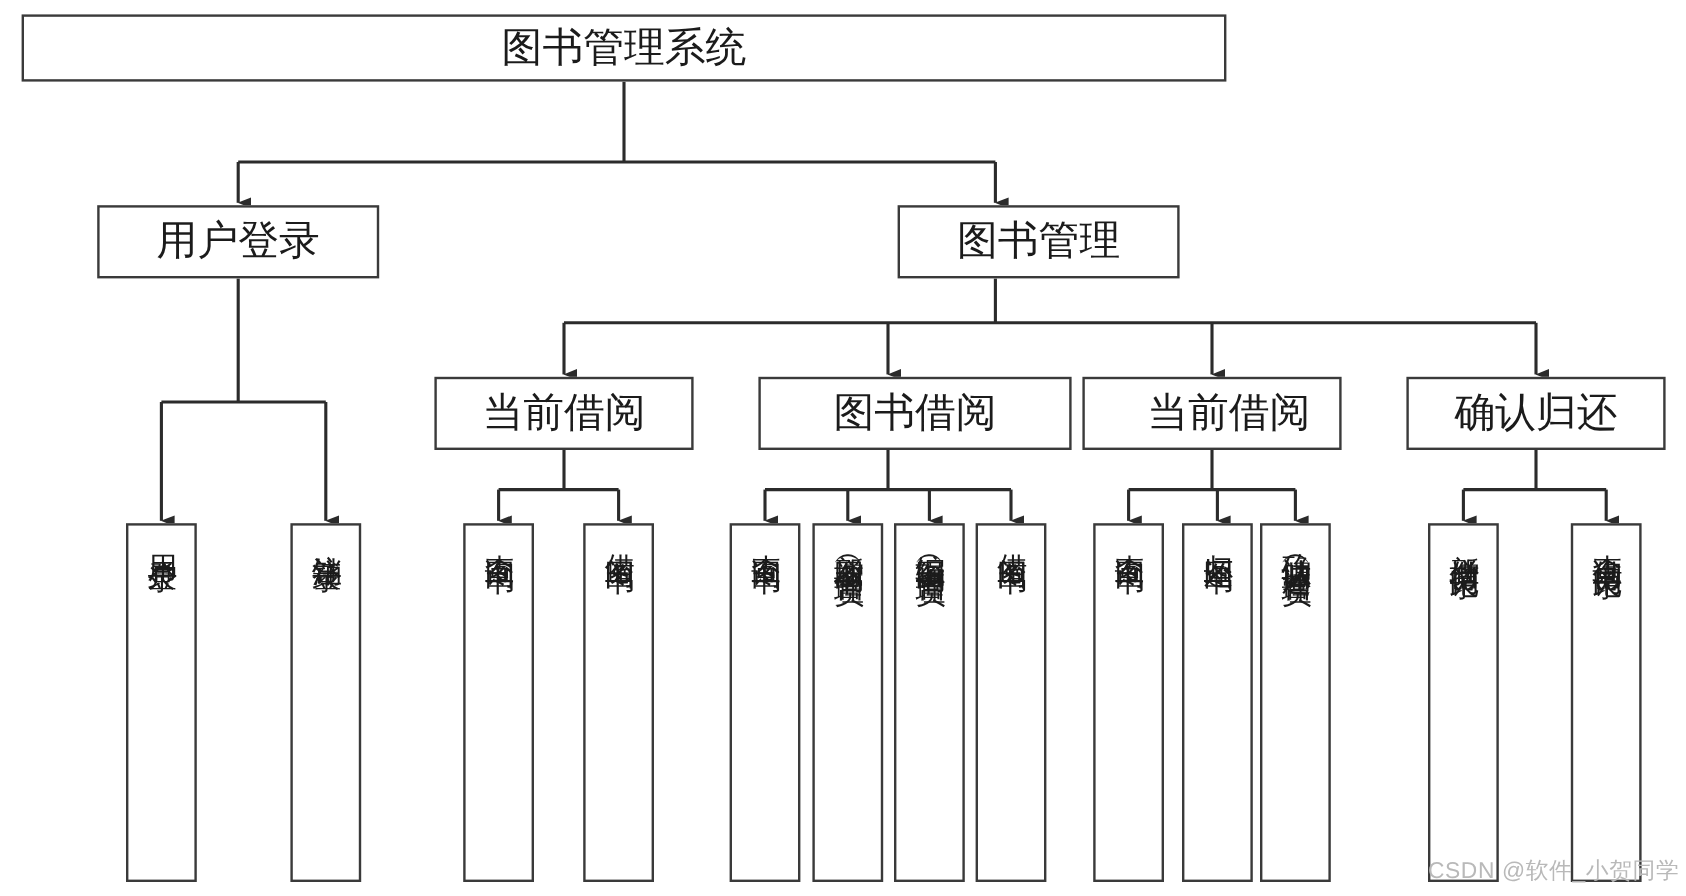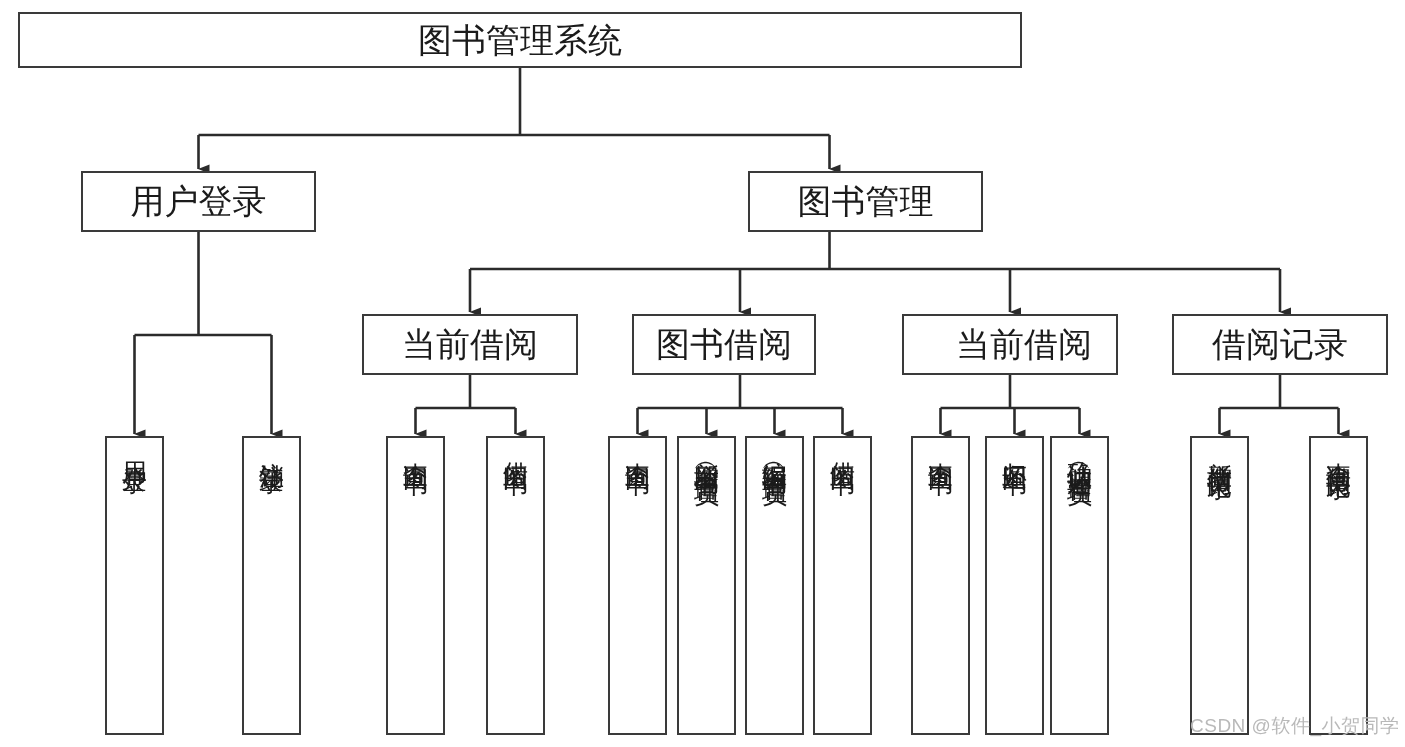--- a/index.html
+++ b/index.html
@@ -119,28 +119,28 @@
       </div>
       <div class="node-box node-horizontal" style="left: 81px; top: 171px; width: 235px; height: 61px;">
         <span class="node-label">用户登录</span>
       </div>
       <div class="node-box node-horizontal" style="left: 712px; top: 171px; width: 235px; height: 61px; margin-left: 36px;">
         <span class="node-label">图书管理</span>
       </div>
       <div class="node-box node-horizontal" style="left: 362px; top: 314px; width: 216px; height: 61px;">
         <span class="node-label">当前借阅</span>
       </div>
-      <div class="node-box node-horizontal" style="left: 632px; top: 314px; width: 184px; height: 61px;">
+      <div class="node-box node-horizontal" style="left: 632px; top: 314px; width: 261px; height: 61px;">
         <span class="node-label">图书借阅</span>
       </div>
       <div class="node-box node-horizontal" style="left: 902px; top: 314px; width: 216px; height: 61px; padding-left: 28px;">
         <span class="node-label">当前借阅</span>
       </div>
       <div class="node-box node-horizontal" style="left: 1172px; top: 314px; width: 216px; height: 61px;">
-        <span class="node-label">借阅记录</span>
+        <span class="node-label">确认归还</span>
       </div>
       <div class="node-box node-vertical" style="left: 105px; top: 436px; width: 59px; height: 299px;">
         <span class="node-label">用户登录</span>
       </div>
       <div class="node-box node-vertical" style="left: 242px; top: 436px; width: 59px; height: 299px;">
         <span class="node-label">注销登录</span>
       </div>
       <div class="node-box node-vertical" style="left: 386px; top: 436px; width: 59px; height: 299px;">
         <span class="node-label">查询图书</span>
       </div>

